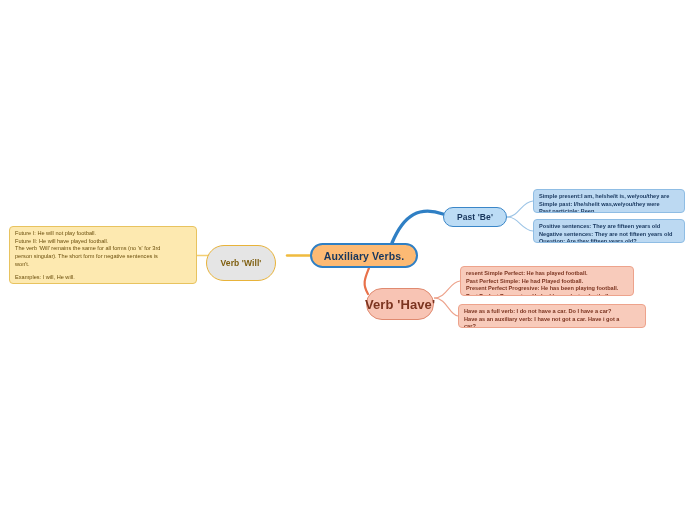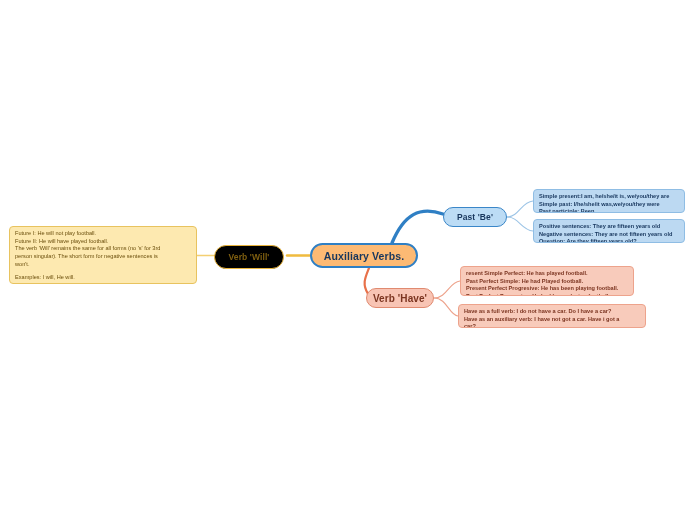--- a/index.html
+++ b/index.html
@@ -48,50 +48,50 @@
     top: 243px;
     width: 108px;
     height: 25px;
     background: #fdba74;
     border: 2px solid #2f7fc4;
     color: #17365d;
     font-size: 10.5px;
   }
 
   .node-will {
-    left: 214px;
+    left: 206px;
     top: 245px;
     width: 70px;
-    height: 24px;
-    background: #000000;
+    height: 36px;
+    background: #e5e5e5;
     border: 1.6px solid #e8b33a;
     color: #7f5f10;
     font-size: 8.5px;
   }
 
   .node-be {
     left: 443px;
     top: 207px;
     width: 64px;
     height: 20px;
     background: #bcdcf5;
     border: 1.6px solid #3a86c8;
     color: #17365d;
     font-size: 8.5px;
   }
 
   .node-have {
     left: 366px;
     top: 288px;
     width: 68px;
-    height: 20px;
+    height: 32px;
     background: #f8c4b4;
     border: 1.6px solid #e08a70;
     color: #7b3420;
-    font-size: 10px;
+    font-size: 13px;
   }
 
   
   .leaf {
     position: absolute;
     box-sizing: border-box;
     border-radius: 4px;
     padding: 3px 5px;
     font-size: 5.6px;
     line-height: 1.38;

